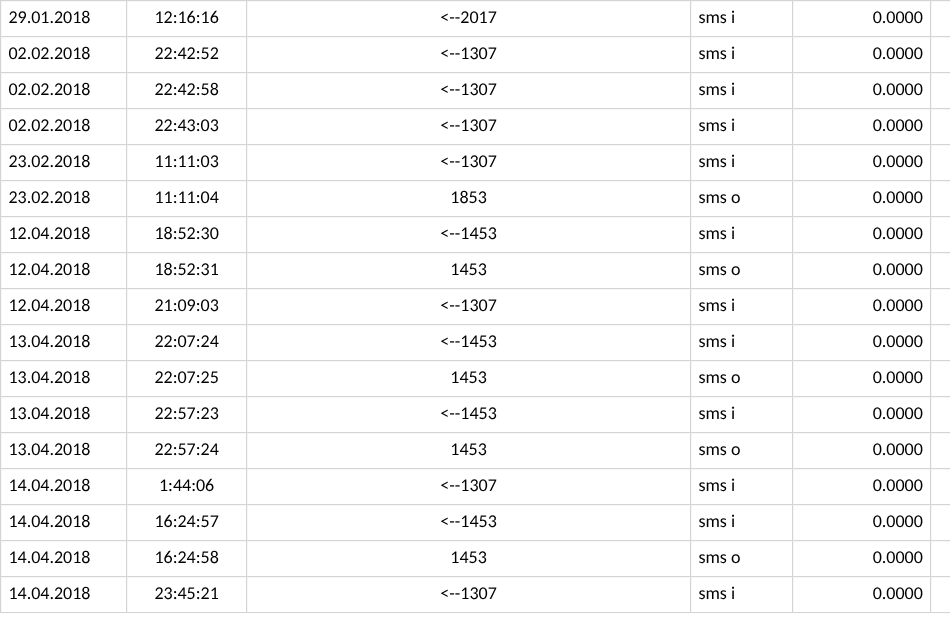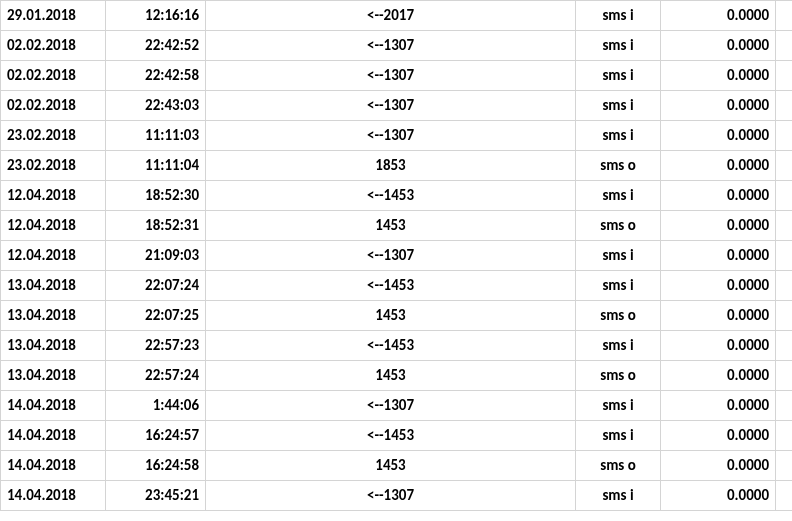--- a/index.html
+++ b/index.html
@@ -8,34 +8,33 @@
     padding: 0;
     font-family: Calibri, Arial, sans-serif;
     font-size: 15px;
     color: #000;
     background: #fff;
   }
   .sheet {
     width: 792px;
     border-collapse: collapse;
     table-layout: fixed;
-    font-weight: bold;
   }
   .sheet td {
     border: 1px solid #d4d4d4;
     padding: 4px 6px 5px 6px;
     height: 30px;
     white-space: nowrap;
     overflow: hidden;
     vertical-align: middle;
   }
   .col-date  { width: 105px; text-align: left; }
-  .col-time  { width: 100px; text-align: right; }
+  .col-time  { width: 100px; text-align: center; }
   .col-desc  { width: 370px; text-align: center; }
-  .col-type  { width: 85px;  text-align: center; }
+  .col-type  { width: 85px;  text-align: left; }
   .col-amt   { width: 115px; text-align: right; }
   .col-extra { width: 17px; }
 </style>
 </head>
 <body>
 
 <table class="sheet">
   <tbody>
       <tr>
         <td class="col-date">29.01.2018</td>

